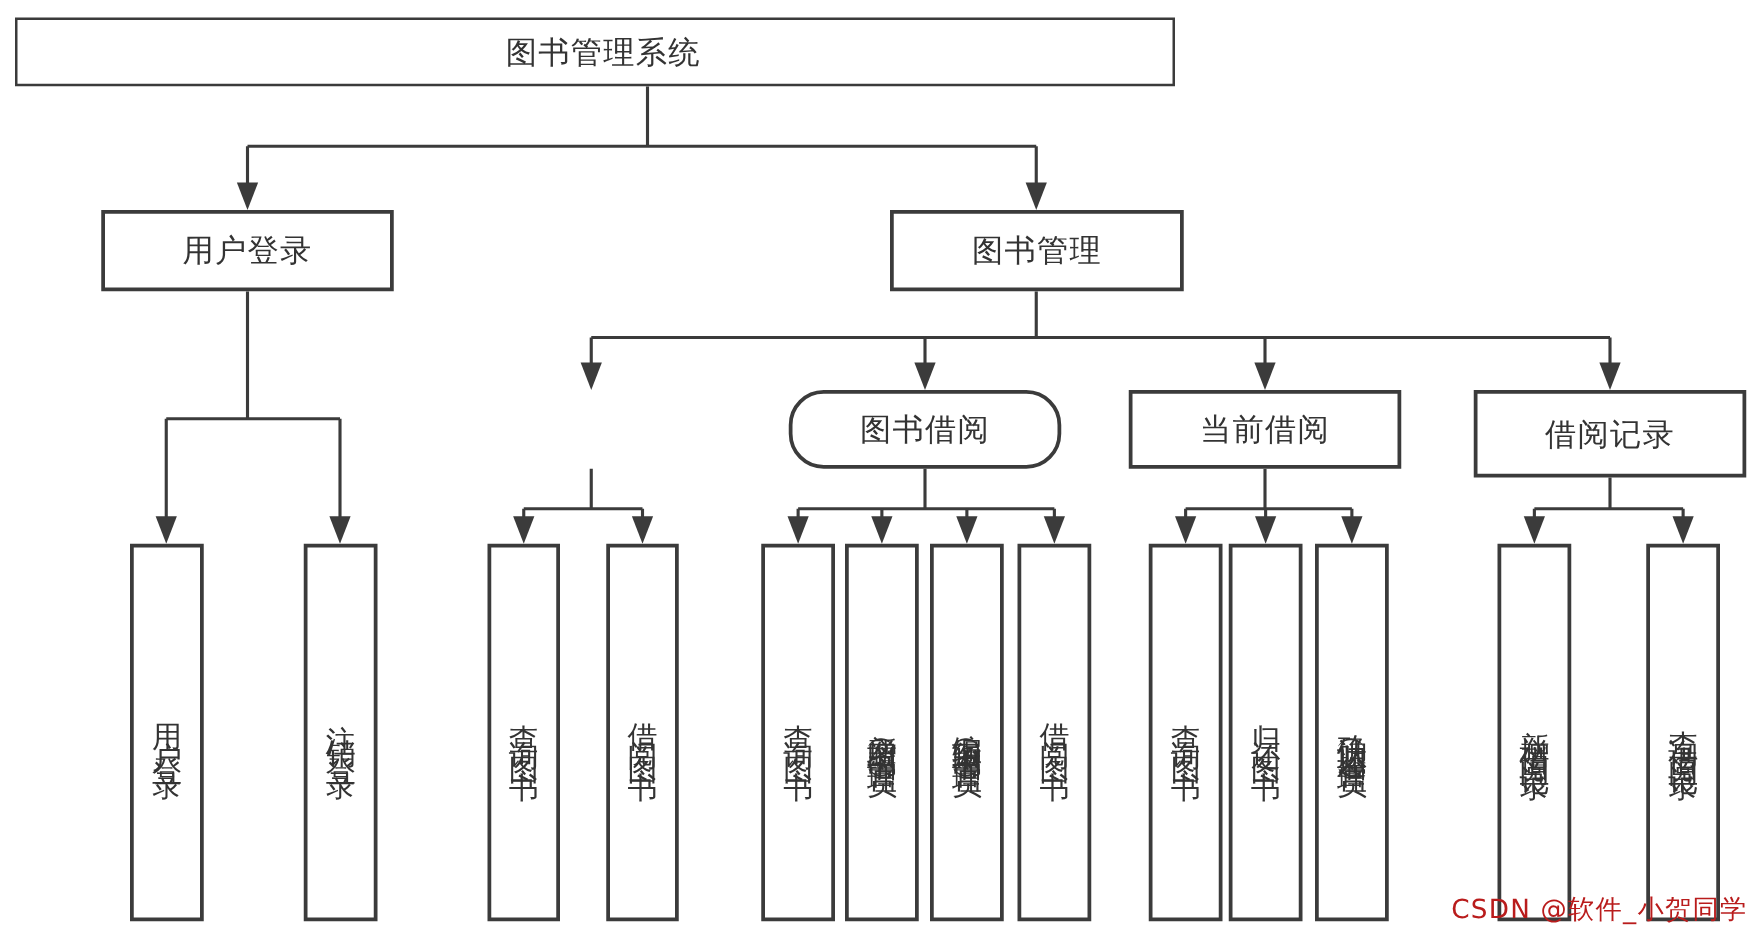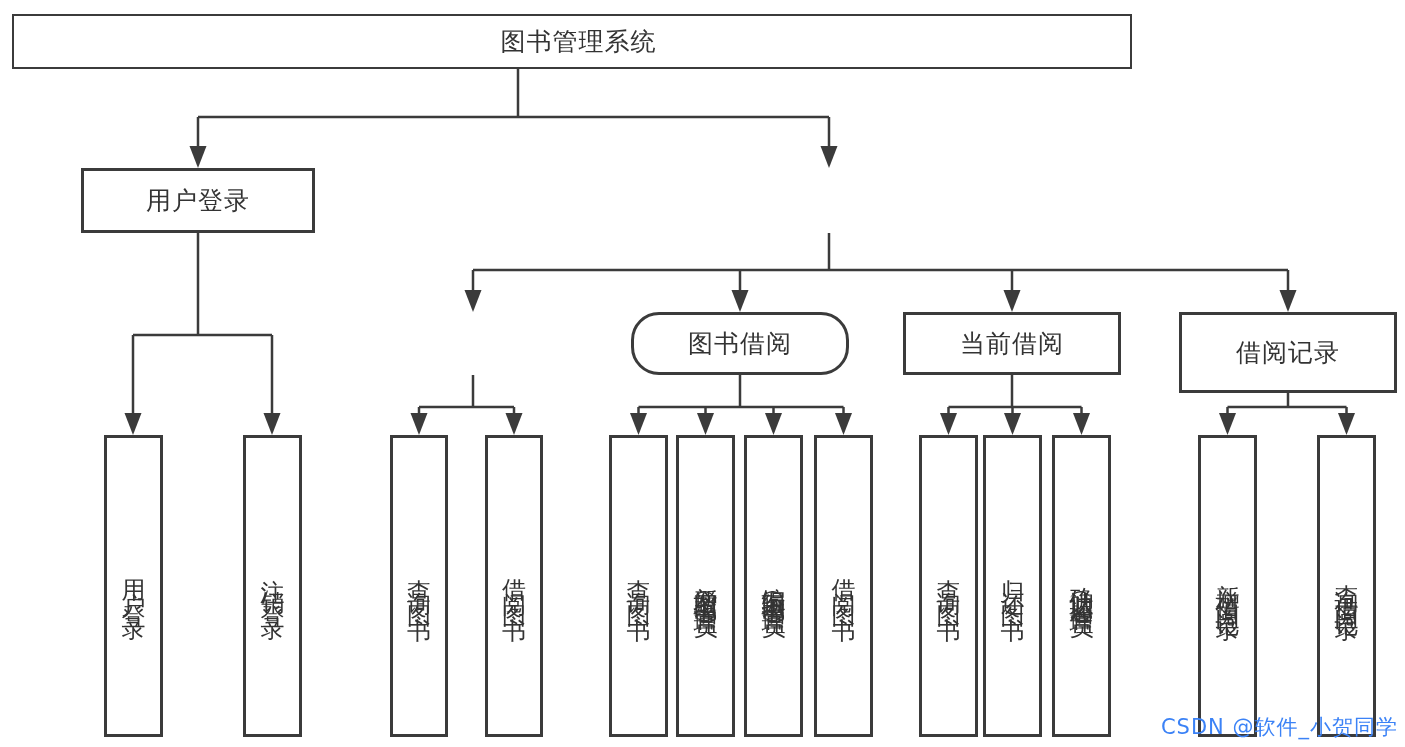--- a/index.html
+++ b/index.html
@@ -32,21 +32,21 @@
     text-orientation:mixed;
     line-height:1;
   }
   .ls4{letter-spacing:13px;}
   .ls6{letter-spacing:7px;}
   .ls9{letter-spacing:4px;}
   .watermark{
     position:absolute;
     right:7px;bottom:6px;
     font-size:21px;
-    color:#3b82f6;
+    color:#b91c1c;
     letter-spacing:1px;
     z-index:3;
     white-space:nowrap;
   }
 </style>
 </head>
 <body>
 
 <div class="canvas">
 
@@ -98,27 +98,28 @@
       <line x1="1012.5" y1="407" x2="1012.5" y2="417"></line>
       <polygon points="1004,413 1021,413 1012.5,435"></polygon>
       <line x1="1081.5" y1="407" x2="1081.5" y2="417"></line>
       <polygon points="1073,413 1090,413 1081.5,435"></polygon>
       <line x1="1227.5" y1="407" x2="1227.5" y2="417"></line>
       <polygon points="1219,413 1236,413 1227.5,435"></polygon>
       <line x1="1346.5" y1="407" x2="1346.5" y2="417"></line>
       <polygon points="1338,413 1355,413 1346.5,435"></polygon>
     </svg>
 
-  <div class="node root" style="left:12px;top:14px;width:1120px;height:55px;padding-left:13px;">图书管理系统</div>
+  <div class="node root" style="left:12px;top:14px;width:928px;height:55px;padding-left:13px;">图书管理系统</div>
 
   <div class="node" style="left:81px;top:168px;width:234px;height:65px;">用户登录</div>
+  <div class="node" style="left:712px;top:168px;width:235px;height:65px;">图书管理</div>
 
   <div class="node" style="left:631px;top:312px;width:218px;height:63px;border-radius:28px;">图书借阅</div>
   <div class="node" style="left:903px;top:312px;width:218px;height:63px;">当前借阅</div>
-  <div class="node" style="left:1179px;top:312px;width:218px;height:81px;">借阅记录</div>
+  <div class="node" style="left:1179px;top:312px;width:218px;height:70px;">借阅记录</div>
 
   <div class="node leaf ls4" style="left:104px;top:435px;width:59px;height:302px;">用户登录</div>
   <div class="node leaf ls4" style="left:243px;top:435px;width:59px;height:302px;">注销登录</div>
 
   <div class="node leaf ls4" style="left:390px;top:435px;width:58px;height:302px;">查询图书</div>
   <div class="node leaf ls4" style="left:485px;top:435px;width:58px;height:302px;">借阅图书</div>
 
   <div class="node leaf ls4" style="left:609px;top:435px;width:59px;height:302px;">查询图书</div>
   <div class="node leaf ls9" style="left:676px;top:435px;width:59px;height:302px;">新增图书（管理员）</div>
   <div class="node leaf ls9" style="left:744px;top:435px;width:59px;height:302px;">编辑图书（管理员）</div>

